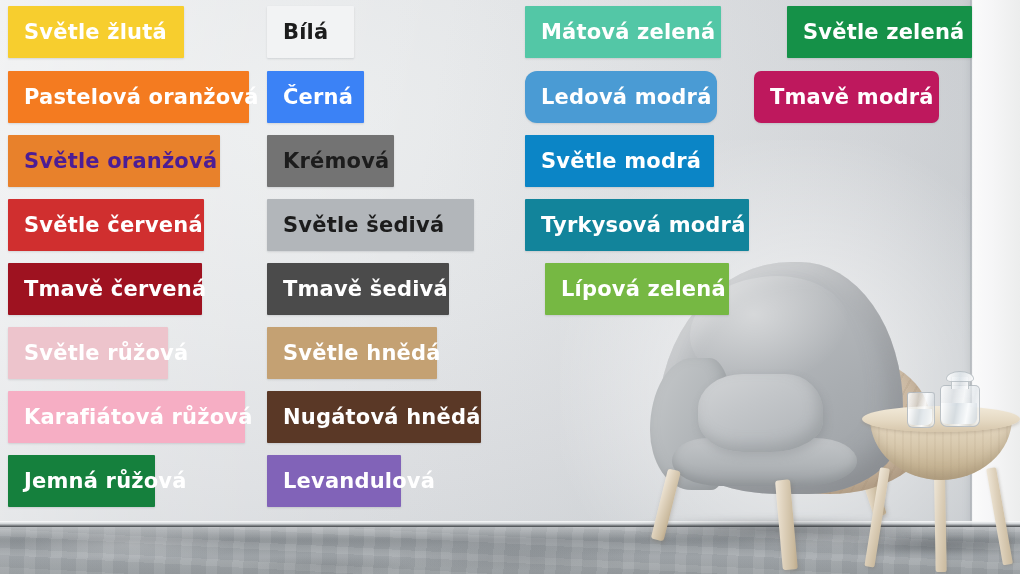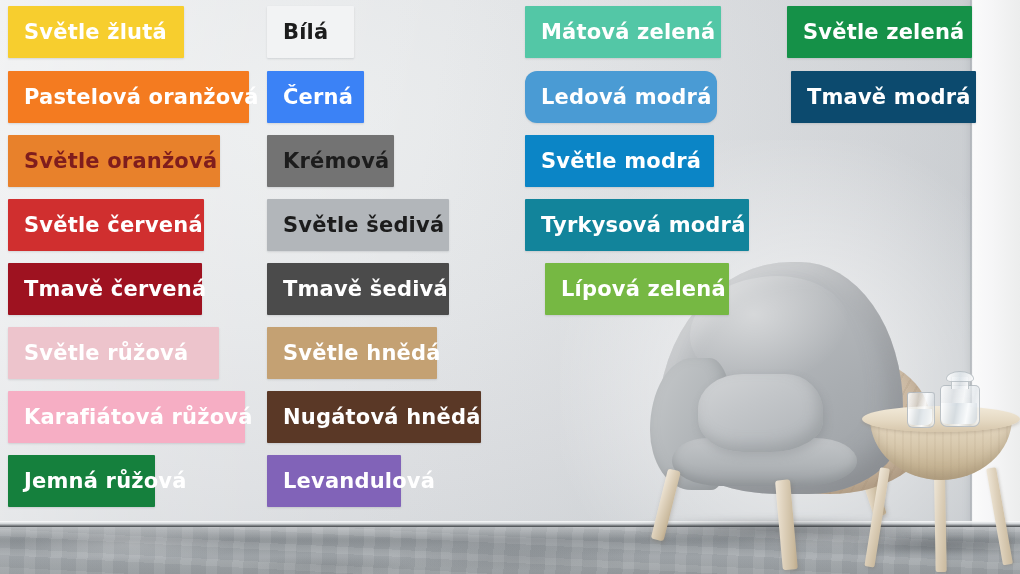--- a/index.html
+++ b/index.html
@@ -264,36 +264,36 @@
       <div class="car-body"></div>
       <div class="car-water"></div>
       <div class="car-neck"></div>
       <div class="car-lid"></div>
     </div>
   </div>
 
   <div id="swatch-layer">
       <div class="swatch" style="left: 8px; top: 6px; width: 176px; background: rgb(247, 206, 46); color: rgb(255, 255, 255);">Světle žlutá</div>
       <div class="swatch" style="left: 8px; top: 71px; width: 241px; background: rgb(244, 123, 32); color: rgb(255, 255, 255);">Pastelová oranžová</div>
-      <div class="swatch" style="left: 8px; top: 135px; width: 212px; background: rgb(232, 129, 43); color: #7f1d1d;">Světle oranžová</div>
+      <div class="swatch" style="left: 8px; top: 135px; width: 212px; background: rgb(232, 129, 43); color: #4c1d95;">Světle oranžová</div>
       <div class="swatch" style="left: 8px; top: 199px; width: 196px; background: rgb(208, 47, 47); color: rgb(255, 255, 255);">Světle červená</div>
       <div class="swatch" style="left: 8px; top: 263px; width: 194px; background: rgb(158, 18, 32); color: rgb(255, 255, 255);">Tmavě červená</div>
-      <div class="swatch" style="left: 8px; top: 327px; width: 211px; background: rgb(237, 196, 204); color: rgb(255, 255, 255);">Světle růžová</div>
+      <div class="swatch" style="left: 8px; top: 327px; width: 160px; background: rgb(237, 196, 204); color: rgb(255, 255, 255);">Světle růžová</div>
       <div class="swatch" style="left: 8px; top: 391px; width: 237px; background: rgb(246, 174, 196); color: rgb(255, 255, 255);">Karafiátová růžová</div>
       <div class="swatch" style="left: 8px; top: 455px; width: 147px; background: #15803d; color: rgb(255, 255, 255);">Jemná růžová</div>
       <div class="swatch" style="left: 267px; top: 6px; width: 87px; background: rgb(242, 243, 244); color: rgb(28, 28, 28);">Bílá</div>
       <div class="swatch" style="left: 267px; top: 71px; width: 97px; background: #3b82f6; color: rgb(255, 255, 255);">Černá</div>
       <div class="swatch" style="left: 267px; top: 135px; width: 127px; background: #737373; color: rgb(28, 28, 28);">Krémová</div>
-      <div class="swatch" style="left: 267px; top: 199px; width: 182px; background: rgb(178, 182, 186); color: rgb(28, 28, 28);">Světle šedivá</div>
+      <div class="swatch" style="left: 267px; top: 199px; width: 207px; background: rgb(178, 182, 186); color: rgb(28, 28, 28);">Světle šedivá</div>
       <div class="swatch" style="left: 267px; top: 263px; width: 182px; background: rgb(75, 75, 75); color: rgb(255, 255, 255);">Tmavě šedivá</div>
       <div class="swatch" style="left: 267px; top: 327px; width: 170px; background: rgb(196, 161, 115); color: rgb(255, 255, 255);">Světle hnědá</div>
       <div class="swatch" style="left: 267px; top: 391px; width: 214px; background: rgb(90, 56, 38); color: rgb(255, 255, 255);">Nugátová hnědá</div>
       <div class="swatch" style="left: 267px; top: 455px; width: 134px; background: rgb(129, 99, 184); color: rgb(255, 255, 255);">Levandulová</div>
       <div class="swatch" style="left: 525px; top: 6px; width: 196px; background: rgb(83, 199, 166); color: rgb(255, 255, 255);">Mátová zelená</div>
       <div class="swatch" style="left: 525px; top: 71px; width: 192px; background: rgb(74, 155, 212); color: rgb(255, 255, 255); border-radius: 12px;">Ledová modrá</div>
       <div class="swatch" style="left: 525px; top: 135px; width: 189px; background: rgb(11, 133, 198); color: rgb(255, 255, 255);">Světle modrá</div>
       <div class="swatch" style="left: 525px; top: 199px; width: 224px; background: rgb(18, 132, 155); color: rgb(255, 255, 255);">Tyrkysová modrá</div>
       <div class="swatch" style="left: 525px; top: 263px; width: 184px; background: rgb(118, 184, 67); color: rgb(255, 255, 255); margin-left: 20px;">Lípová zelená</div>
       <div class="swatch" style="left: 787px; top: 6px; width: 185px; background: rgb(21, 145, 72); color: rgb(255, 255, 255);">Světle zelená</div>
-      <div class="swatch" style="left: 791px; top: 71px; width: 185px; background: #0c4a6e; color: rgb(255, 255, 255);">Tmavě modrá</div>
+      <div class="swatch" style="left: 754px; top: 71px; width: 185px; background: #be185d; color: rgb(255, 255, 255); border-radius: 7px;">Tmavě modrá</div>
     </div>
 
 </div>
 
 </body></html>

